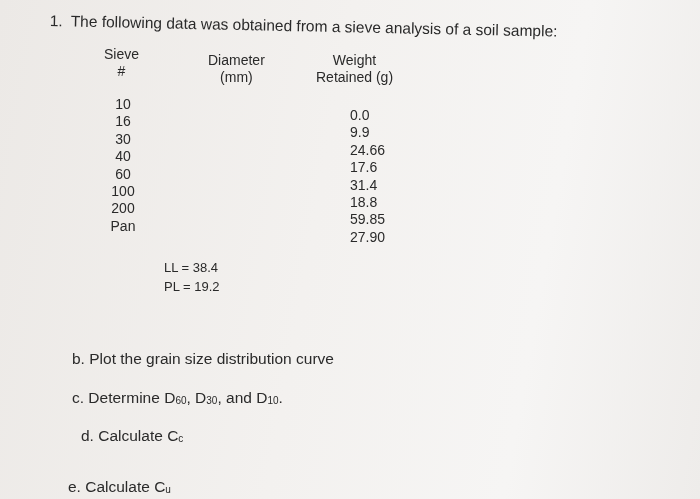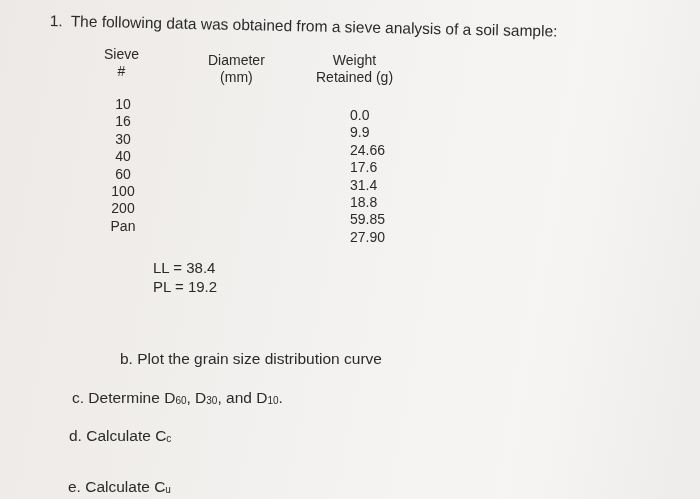--- a/index.html
+++ b/index.html
@@ -15,26 +15,26 @@
   .title { left: 50px; top: 12px; font-size: 15.5px; transform: rotate(1.2deg); transform-origin: left top; }
   .title .num { margin-right: 8px; }
   .hdr { font-size: 14px; text-align: center; line-height: 17px; }
   .col-sieve { left: 104px; top: 46px; }
   .col-diam { left: 208px; top: 52px; }
   .col-weight { left: 316px; top: 52px; }
   .col { position: absolute; font-size: 14px; line-height: 17.4px; }
   .c-sieve { left: 106px; top: 96px; text-align: center; width: 34px; }
   .c-diam { left: 206px; top: 103px; }
   .c-weight { left: 350px; top: 107px; }
-  .limits { left: 153px; top: 258px; font-size: 15px; line-height: 19px; }
+  .limits { left: 164px; top: 258px; font-size: 13px; line-height: 19px; }
   .q { font-size: 15.5px; }
   .qa { left: 75px; top: 315px; }
-  .qb { left: 72px; top: 350px; margin-left: 48px; }
+  .qb { left: 72px; top: 350px; }
   .qc { left: 72px; top: 389px; }
-  .qd { left: 69px; top: 427px; }
+  .qd { left: 81px; top: 427px; }
   .qe { left: 68px; top: 478px; }
   .sub { font-size: 10px; vertical-align: -1px; }
   .row { display: block; }
 </style>
 </head>
 <body>
 
 <div class="page">
 
   <div class="abs title">

